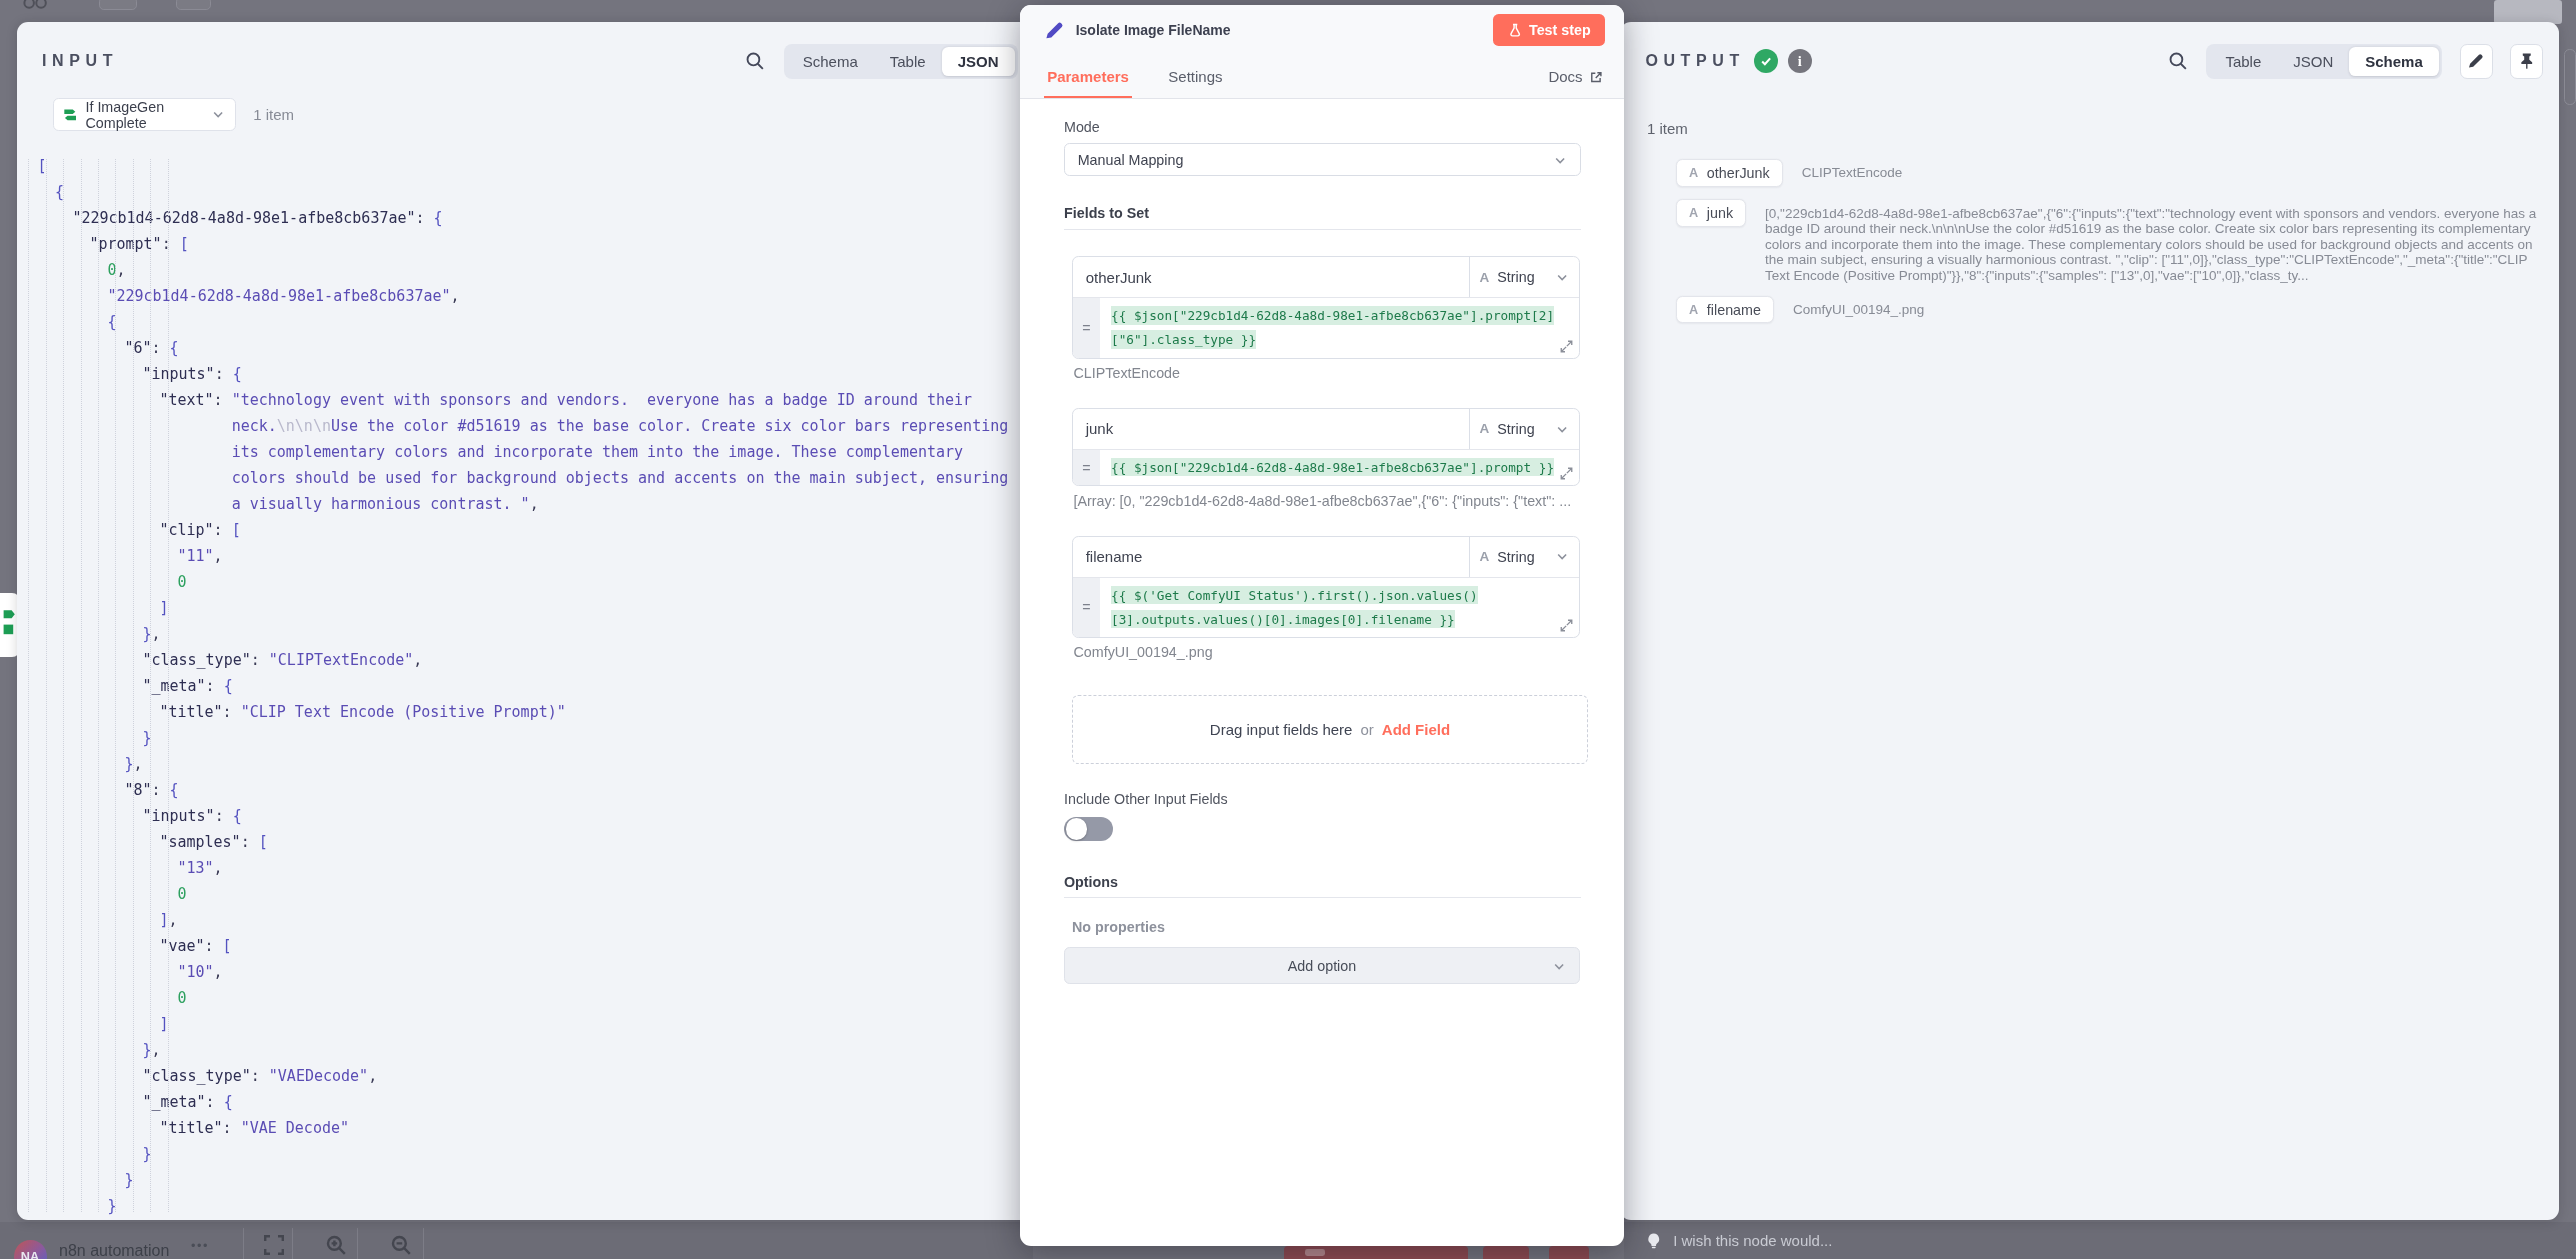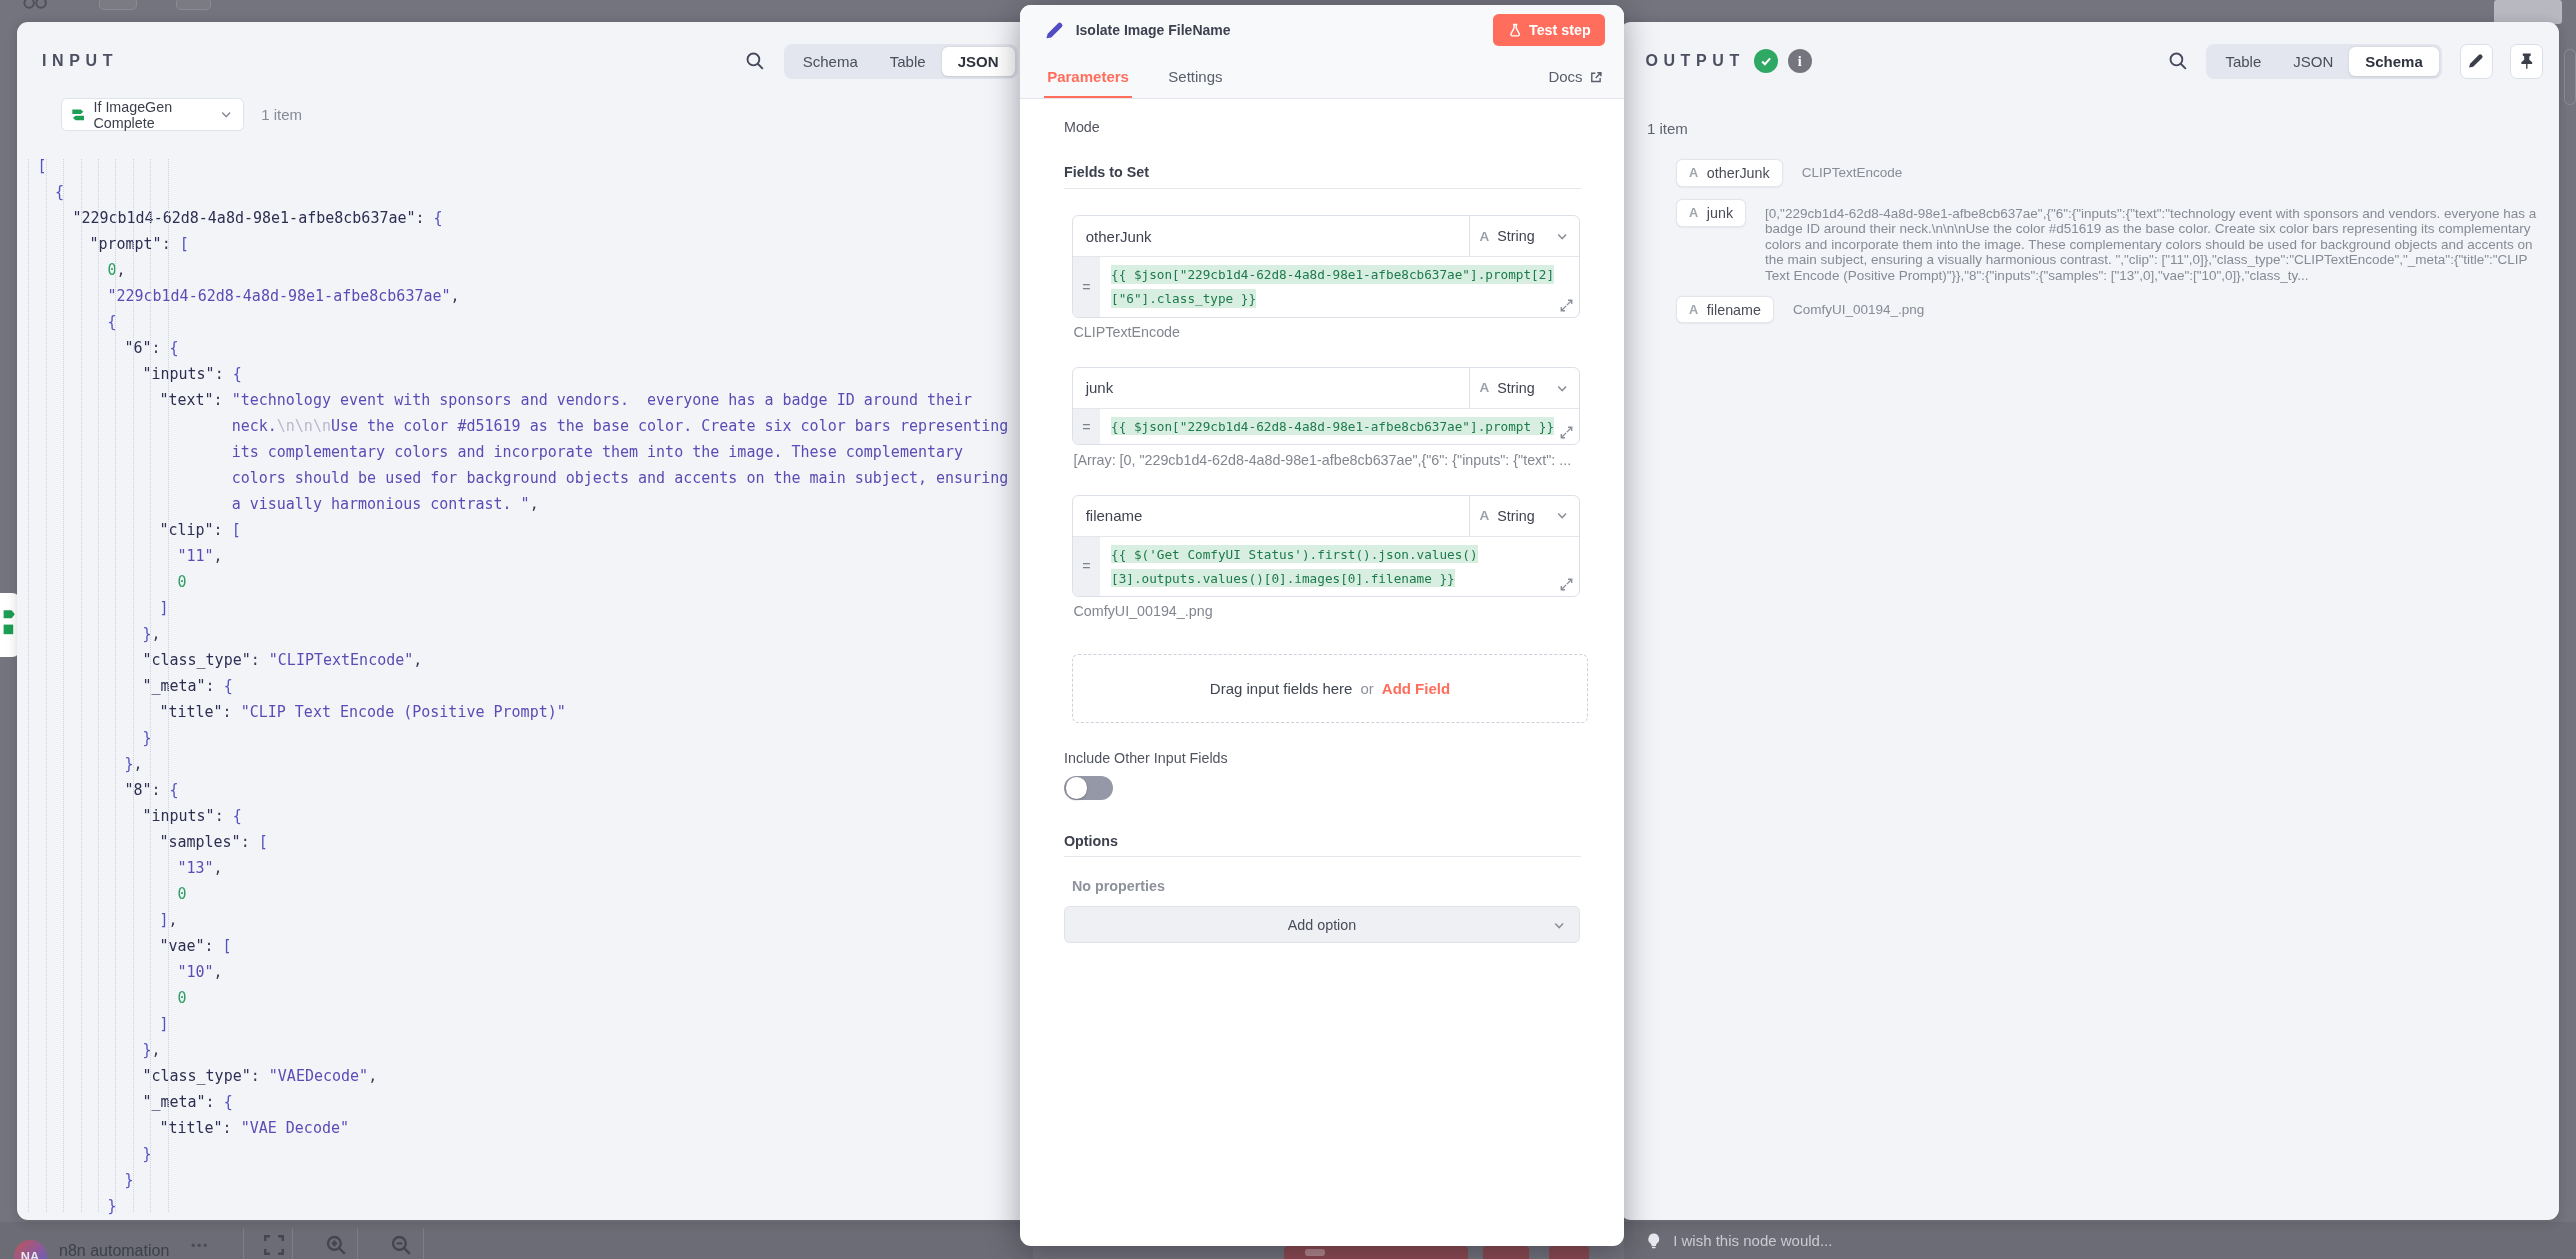--- a/index.html
+++ b/index.html
@@ -52,21 +52,21 @@
   }
   .seg-item.active { background:#fff; color:#2f3340; font-weight:600; box-shadow:0 0.8px 2.4px rgba(30,30,50,.15); }
   .icon-btn {
     width:33px; height:35px; background:#fff; border:0.8px solid #dbdfe7; border-radius:7.1px;
     display:flex; align-items:center; justify-content:center; color:#3c3f4a;
   }
   .search-icon { color:#44485a; display:flex; }
 
   
   #input-panel { left:16.7px; width:1017px; height:1198px; }
-  .run-row { position:absolute; top:76px; left:44px; display:flex; align-items:center; gap:17.5px; }
+  .run-row { position:absolute; top:76px; left:36px; display:flex; align-items:center; gap:17.5px; }
   .run-select {
     width:183px; height:33px; background:#fff; border:0.8px solid #dfe2ea; border-radius:5.6px;
     display:flex; align-items:center; gap:8px; padding:0 9.5px; font-size:14.3px; color:#3b3f4c;
   }
   .run-select .chev { margin-left:auto; color:#8d919c; display:flex; }
   .count-label { font-size:15px; color:#878b96; }
   .json-tree {
     position:absolute; top:131px; left:0; right:3.2px; bottom:3.2px; overflow:hidden;
     font-family:"DejaVu Sans Mono", monospace; font-size:15px; line-height:26px; padding-left:20.7px; padding-right:14.3px;
   }
@@ -384,20 +384,28 @@
       <span class="docs-link">
         <span>Docs</span>
         <svg width="14.3" height="14.3" viewBox="0 0 18 18" fill="none" stroke="currentColor" stroke-width="1.8">
             <path d="M8 4H3.5v10.5H14V10M10.5 3.5H15V8M14.6 3.9L8.5 10"></path>
           </svg>
       </span>
     </div>
   </div>
   <div class="dlg-body">
     <div class="fld-label">Mode</div>
+    <div class="select-box">
+      <span>Manual Mapping</span>
+      <span class="chev">
+          <svg width="14.3" height="14.3" viewBox="0 0 18 18" fill="none" stroke="currentColor" stroke-width="2">
+            <path d="M4 7l5 5 5-5"></path>
+          </svg>
+        </span>
+    </div>
 
     <div class="section-label">Fields to Set</div>
     <div class="hr"></div>
 
     <div id="fields-list">
         <div class="field-card">
           <div class="fc-name-row">
             <div class="fc-name">otherJunk</div>
             <div class="fc-type">
               <span class="a-ic">A</span>

